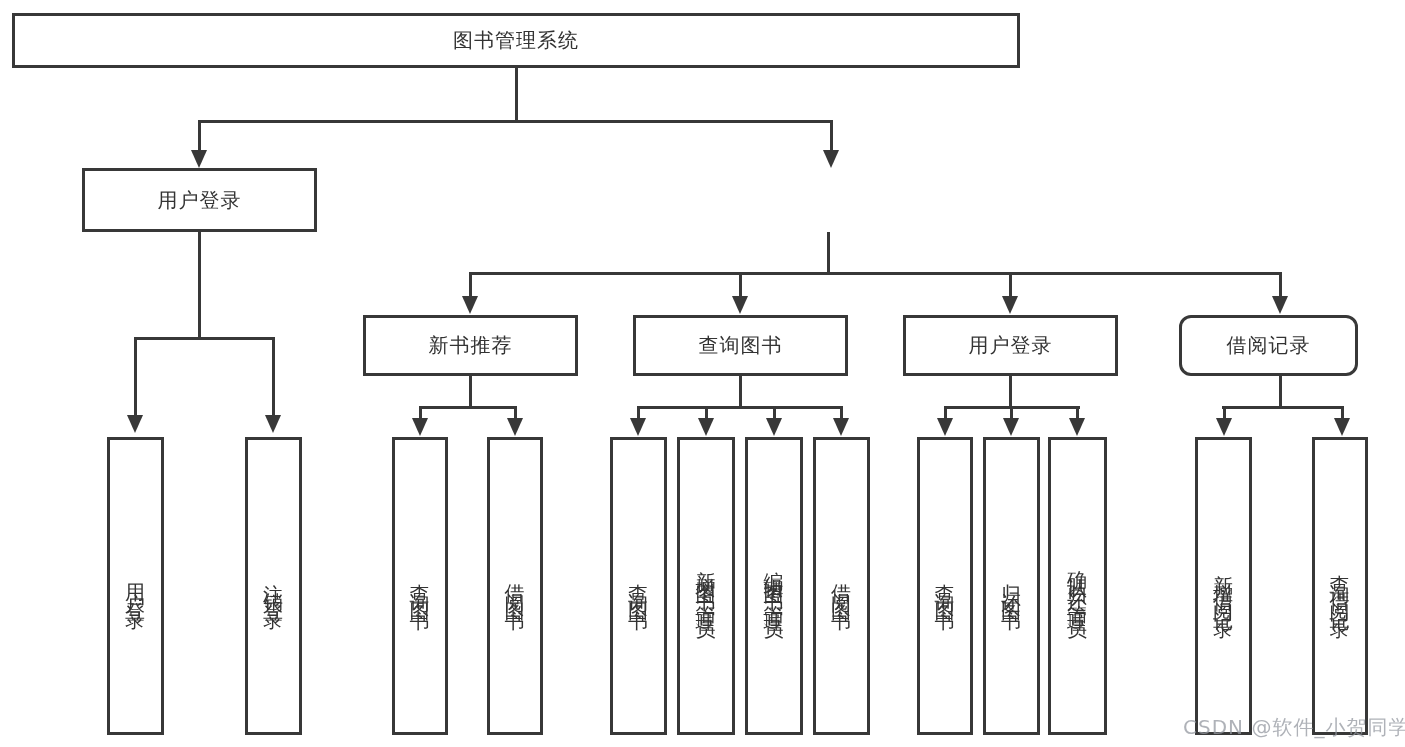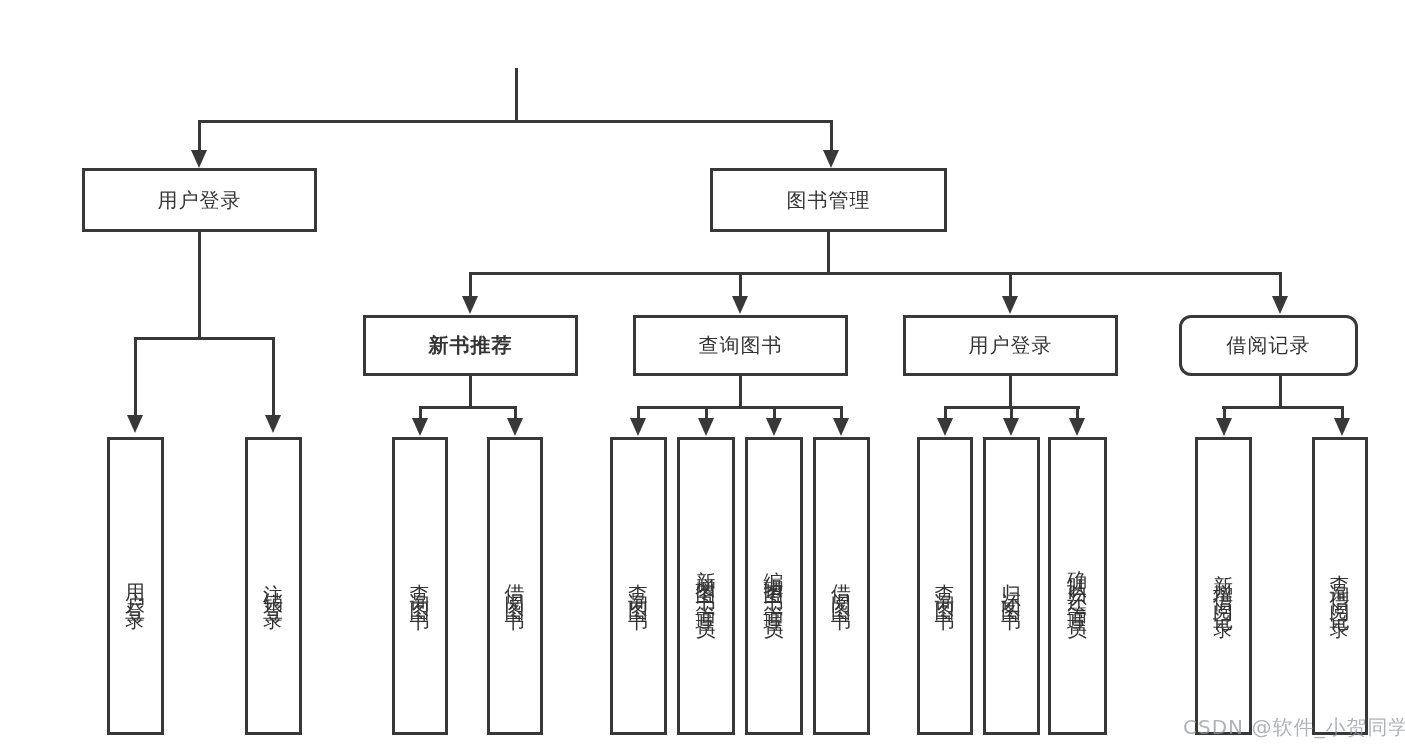--- a/index.html
+++ b/index.html
@@ -43,34 +43,34 @@
     letter-spacing:1px;
     white-space:nowrap;
     z-index:5;
   }
 </style>
 </head>
 <body>
 
 <div class="canvas">
 
+  <div class="box hbox" style="left:12px;top:13px;width:1008px;height:55px;">图书管理系统</div>
 
   <div class="line" style="left:514.5px;top:68px;width:3px;height:52px;"></div>
   <div class="line" style="left:197.5px;top:120px;width:635px;height:3px;"></div>
   <div class="arrow" style="left:191px;top:120px;height:48px;">
     <div class="stem" style="height:32px;"></div>
       <div class="head"></div>
   </div>
   <div class="arrow" style="left:823px;top:120px;height:48px;">
     <div class="stem" style="height:32px;"></div>
       <div class="head"></div>
   </div>
 
   <div class="box hbox" style="left:82px;top:168px;width:235px;height:64px;">用户登录</div>
-  <div class="box hbox" style="left:710px;top:168px;width:237px;height:64px;">图书管理</div>
 
   <div class="line" style="left:197.5px;top:232px;width:3px;height:105px;"></div>
   <div class="line" style="left:133.5px;top:337px;width:141px;height:3px;"></div>
   <div class="arrow" style="left:127px;top:337px;height:96px;">
     <div class="stem" style="height:80px;"></div>
       <div class="head"></div>
   </div>
   <div class="arrow" style="left:265px;top:337px;height:96px;">
     <div class="stem" style="height:80px;"></div>
       <div class="head"></div>
@@ -88,21 +88,21 @@
   </div>
   <div class="arrow" style="left:1002px;top:272px;height:42px;">
     <div class="stem" style="height:26px;"></div>
       <div class="head"></div>
   </div>
   <div class="arrow" style="left:1272px;top:272px;height:42px;">
     <div class="stem" style="height:26px;"></div>
       <div class="head"></div>
   </div>
 
-  <div class="box hbox" style="left:363px;top:315px;width:215px;height:61px;font-weight:bold;">新书推荐</div>
+  <div class="box hbox" style="left:363px;top:315px;width:215px;height:61px;">新书推荐</div>
   <div class="box hbox" style="left:633px;top:315px;width:215px;height:61px;">查询图书</div>
   <div class="box hbox" style="left:903px;top:315px;width:215px;height:61px;">用户登录</div>
   <div class="box hbox" style="left:1179px;top:315px;width:179px;height:61px;border-radius:12px;">借阅记录</div>
 
   <div class="line" style="left:468.5px;top:376px;width:3px;height:30px;"></div>
   <div class="line" style="left:738.5px;top:376px;width:3px;height:30px;"></div>
   <div class="line" style="left:1008.5px;top:376px;width:3px;height:30px;"></div>
   <div class="line" style="left:1278.5px;top:376px;width:3px;height:30px;"></div>
 
   <div class="line" style="left:418.5px;top:406px;width:98px;height:3px;"></div>

